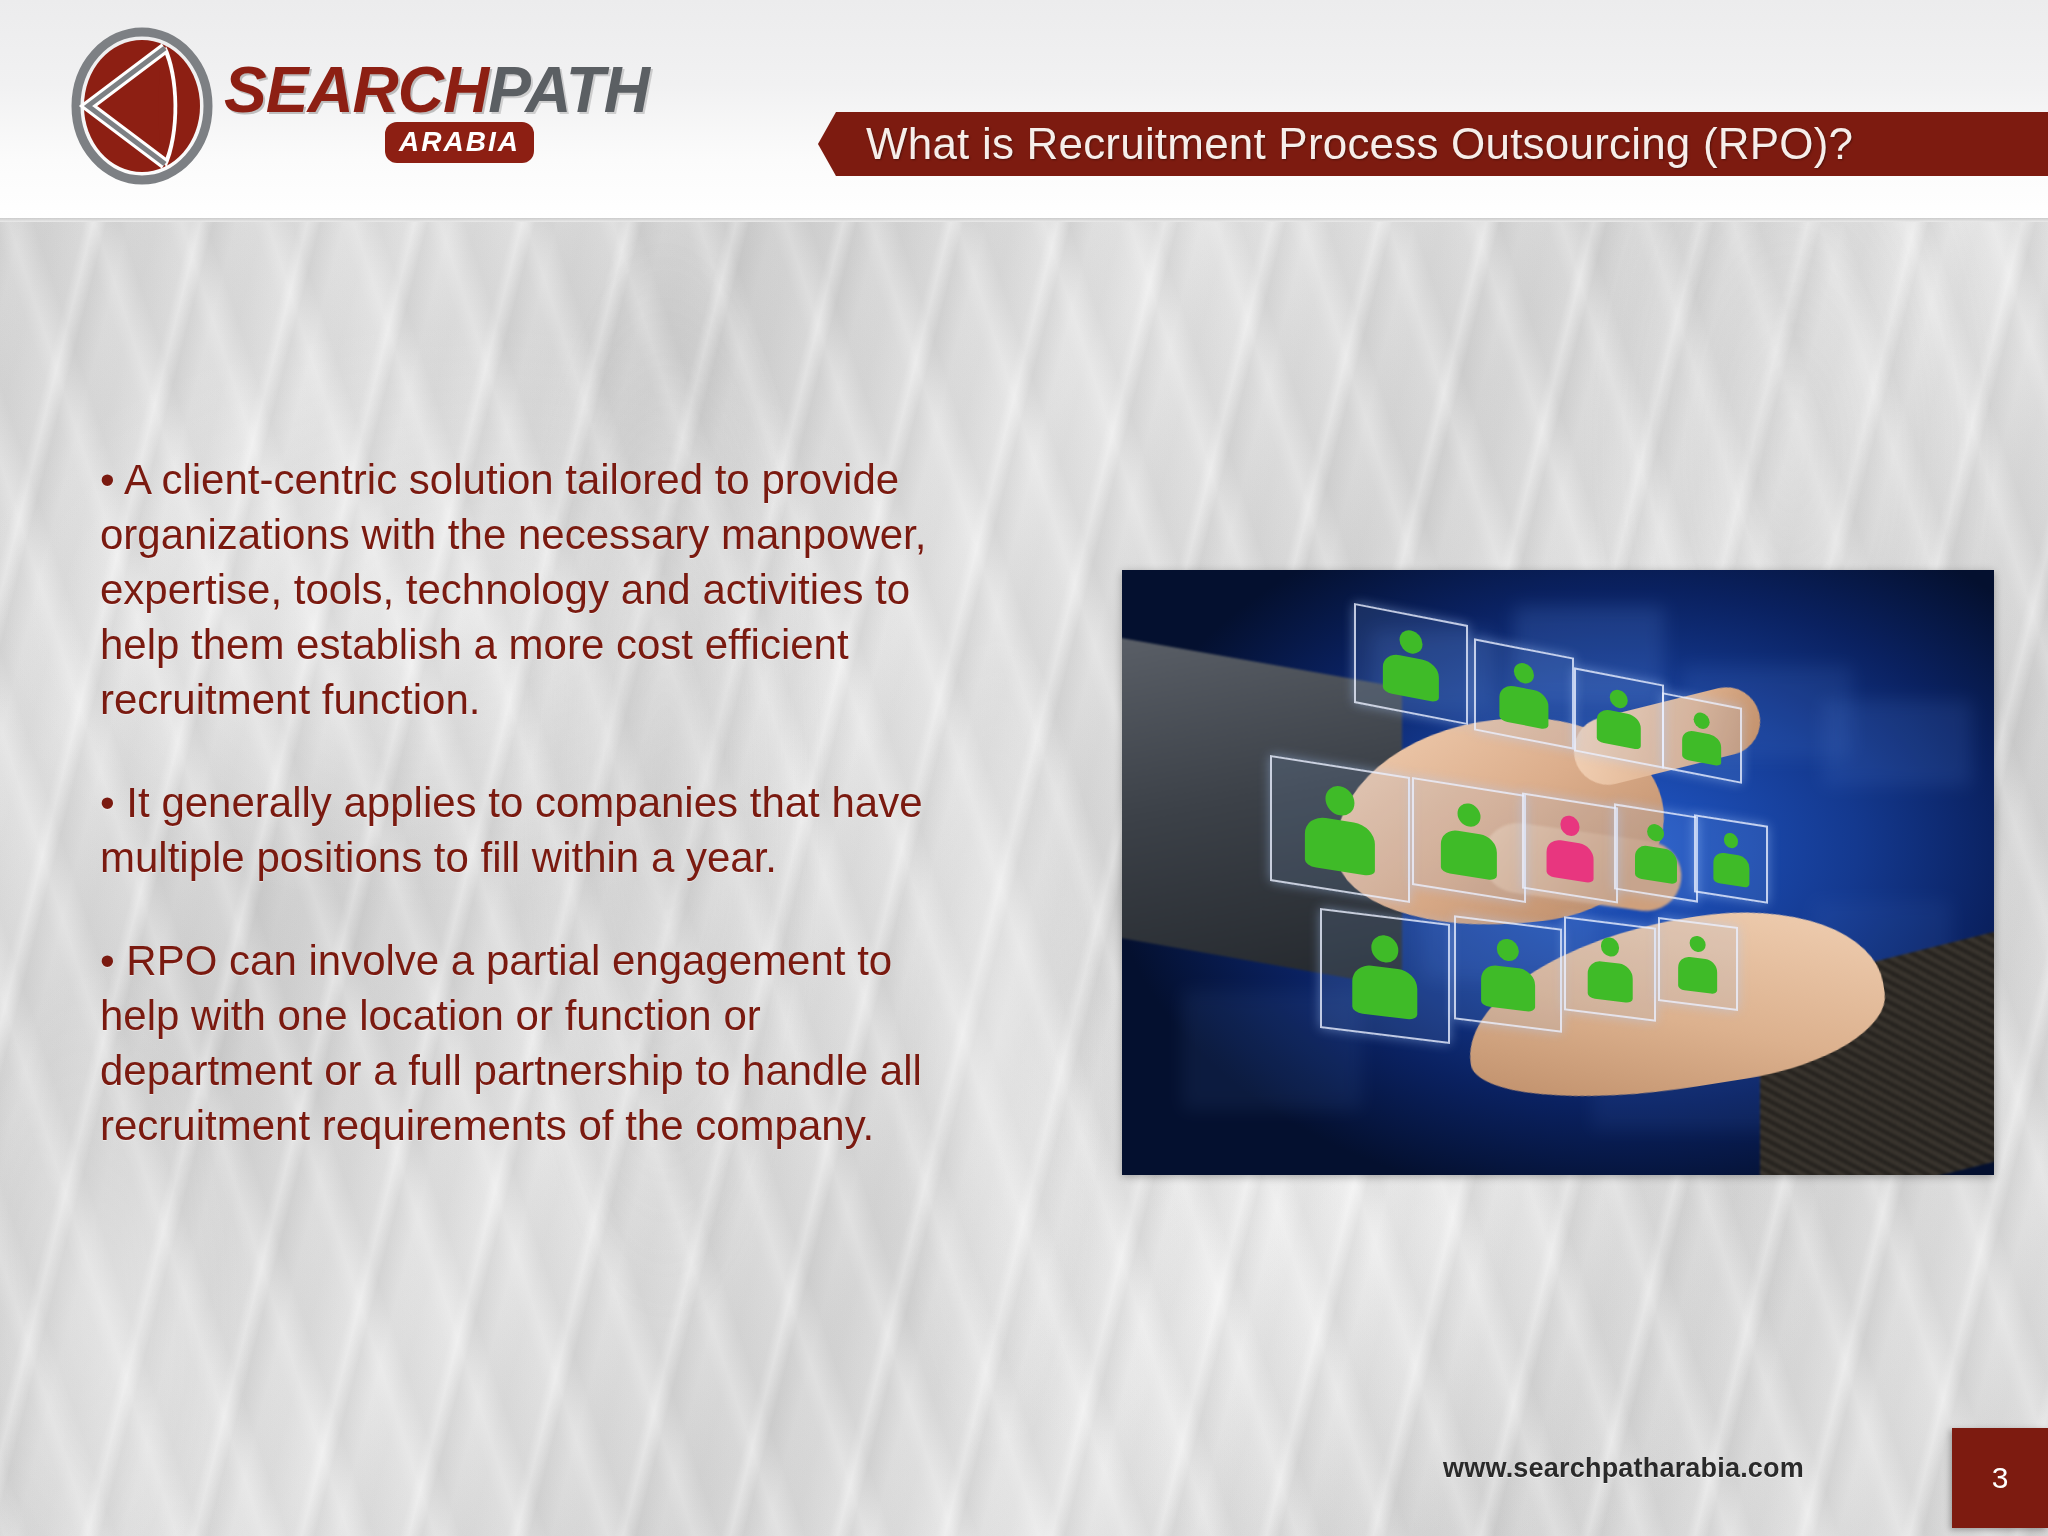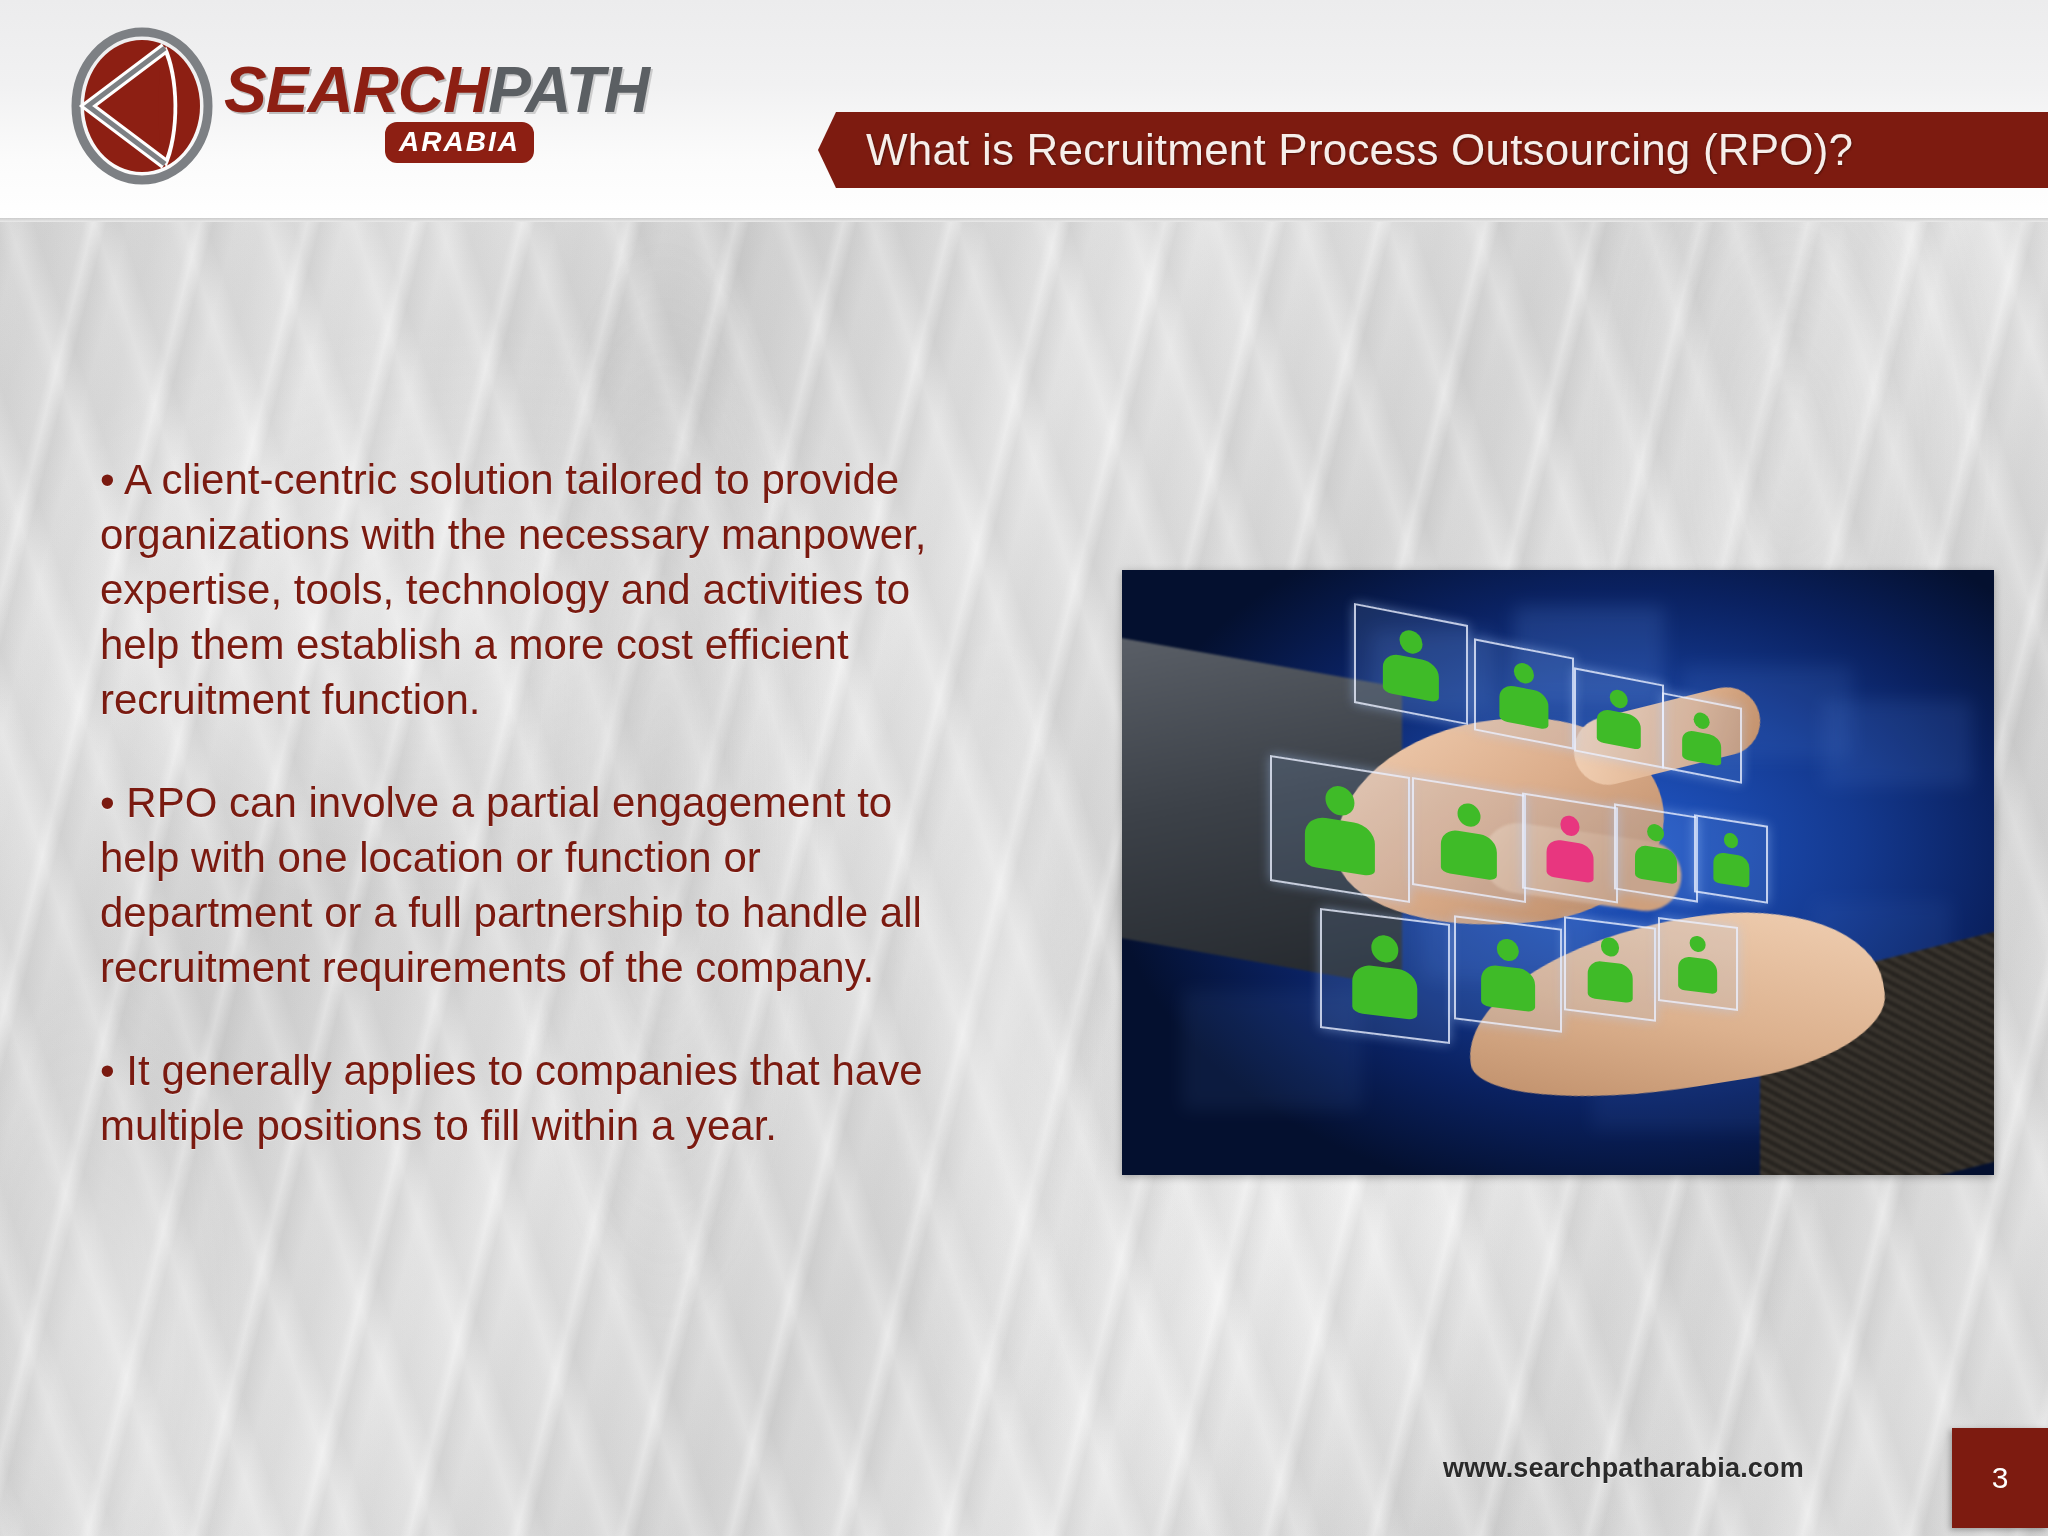--- a/index.html
+++ b/index.html
@@ -91,21 +91,21 @@
     white-space: nowrap;
     border-radius: 12px;
   }
 
   
   .title-banner {
     position: absolute;
     left: 818px;
     top: 112px;
     width: 1230px;
-    height: 76px;
+    height: 64px;
     background: #7d1b10;
     color: #f6eeea;
     display: flex;
     align-items: center;
     box-sizing: border-box;
     padding-left: 48px;
     padding-right: 24px;
     -webkit-clip-path: polygon(18px 0, 100% 0, 100% 100%, 18px 100%, 0 50%);
     clip-path: polygon(18px 0, 100% 0, 100% 100%, 18px 100%, 0 50%);
     box-shadow: 0 3px 6px rgba(0,0,0,0.22);
@@ -376,22 +376,22 @@
   <div class="header-shadow"></div>
 
   <div class="body-area">
     <div class="tex-a"></div>
     <div class="tex-b"></div>
     <div class="tex-c"></div>
   </div>
 
   <div class="text-col">
     <p class="para">• A client-centric solution tailored to provide organizations with the necessary manpower, expertise, tools, technology and activities to help them establish a more cost efficient recruitment function.</p>
+    <p class="para">• It generally applies to companies that have multiple positions to fill within a year.</p>
     <p class="para">• RPO can involve a partial engagement to help with one location or function or department or a full partnership to handle all recruitment requirements of the company.</p>
-    <p class="para">• It generally applies to companies that have multiple positions to fill within a year.</p>
   </div>
 
   <div class="photo">
     <div class="photo-bg"></div>
 
     <div class="blob" style="left:250px; top:60px;  width:120px; height:80px;  opacity:.55;"></div>
     <div class="blob" style="left:392px; top:36px;  width:150px; height:96px;  opacity:.70;"></div>
     <div class="blob" style="left:560px; top:96px;  width:170px; height:92px;  opacity:.45;"></div>
     <div class="blob" style="left:700px; top:130px; width:150px; height:86px;  opacity:.50;"></div>
     <div class="blob" style="left:300px; top:300px; width:170px; height:110px; opacity:.40;"></div>

